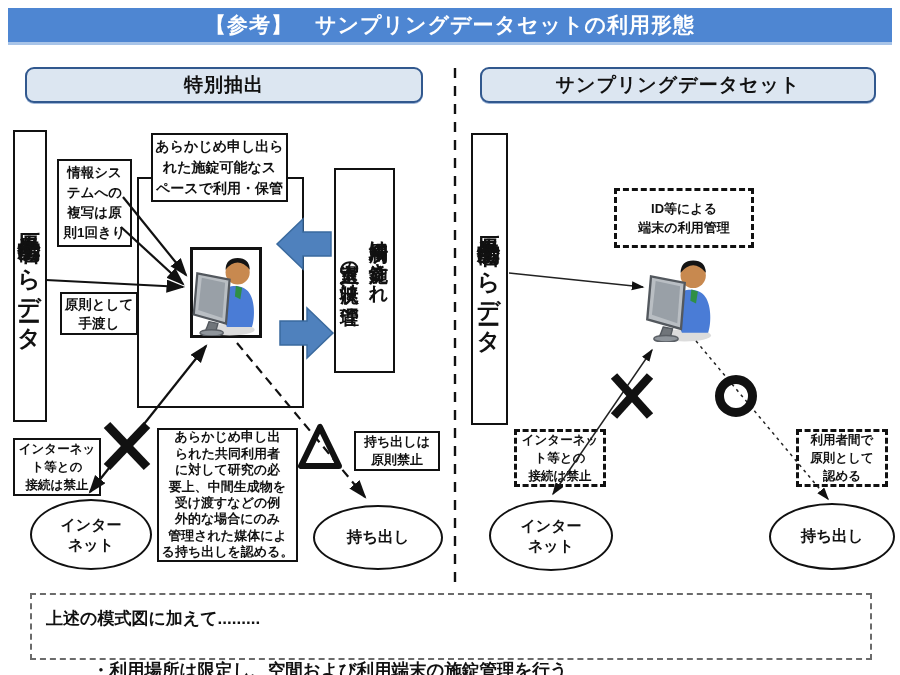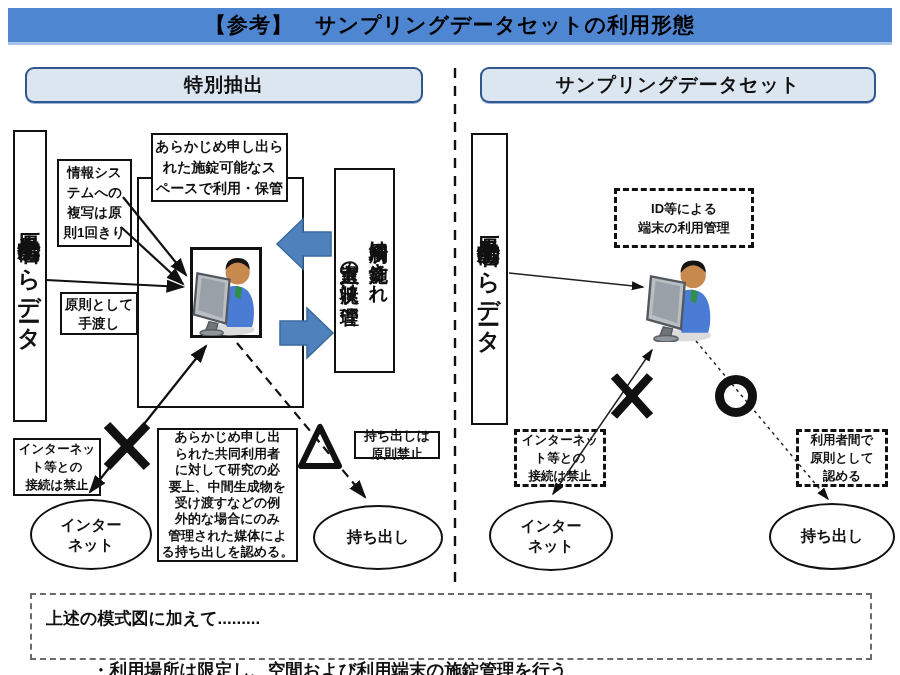--- a/index.html
+++ b/index.html
@@ -1,19 +1,19 @@
 <!DOCTYPE html>
 <html><head>
 <meta charset="utf-8">
 <style>
   html,body{margin:0;padding:0;background:#fff;}
   .stage{position:relative;width:900px;height:675px;background:#ffffff;overflow:hidden;
          font-family:"Liberation Sans","DejaVu Sans",sans-serif;font-weight:bold;color:#111;}
   .abs{position:absolute;box-sizing:border-box;}
-  .titlebar{left:8px;top:8px;width:884px;height:37px;background:#4e86d2;color:#000000;
+  .titlebar{left:8px;top:8px;width:884px;height:37px;background:#4e86d2;color:#ffffff;
             display:flex;align-items:center;justify-content:center;font-size:21px;letter-spacing:1px;
             border-bottom:3px solid #a8c4e8;}
   .panel-header{height:36px;background:#dce6f1;border:2.5px solid #31588e;border-radius:9px;
                 display:flex;align-items:center;justify-content:center;font-size:19px;letter-spacing:1px;
                 box-shadow:0 1px 0 #9fb6d8;}
   .box{border:2.6px solid #111;background:#fff;display:flex;align-items:center;justify-content:center;
        text-align:center;white-space:pre-line;}
   .dashb{border-style:dashed;}
   .ellipse{border-radius:50%;}
   .vtext{writing-mode:vertical-rl;text-orientation:mixed;}
@@ -72,21 +72,21 @@
 
   <div class="abs box" style="left:157px;top:428px;width:141px;height:134px;font-size:13px;line-height:16.4px;z-index:7;background:#fff;">あらかじめ申し出
 られた共同利用者
 に対して研究の必
 要上、中間生成物を
 受け渡すなどの例
 外的な場合にのみ
 管理された媒体によ
 る持ち出しを認める。</div>
 
-  <div class="abs box" style="left:354px;top:431px;width:86px;height:28px;font-size:13px;line-height:18px;">持ち出しは
+  <div class="abs box" style="left:354px;top:431px;width:86px;height:40px;font-size:13px;line-height:18px;">持ち出しは
 原則禁止</div>
 
   <div class="abs box ellipse" style="left:30px;top:499px;width:122px;height:71px;font-size:15px;line-height:20px;">インター
 ネット</div>
 
   <div class="abs box ellipse" style="left:313px;top:505px;width:130px;height:65px;font-size:15.5px;">持ち出し</div>
 
   <div class="abs box vtext" style="left:471px;top:133px;width:37px;height:292px;font-size:23px;letter-spacing:2px;">厚生労働省からデータ</div>
 
 

